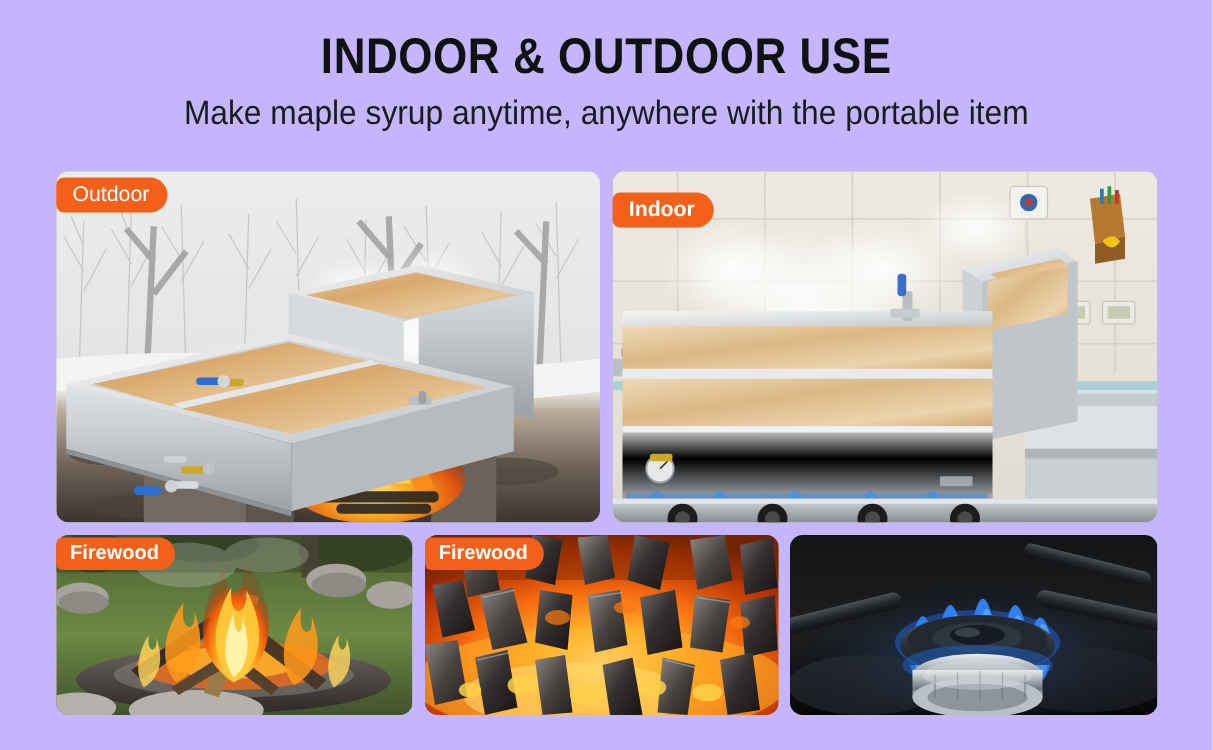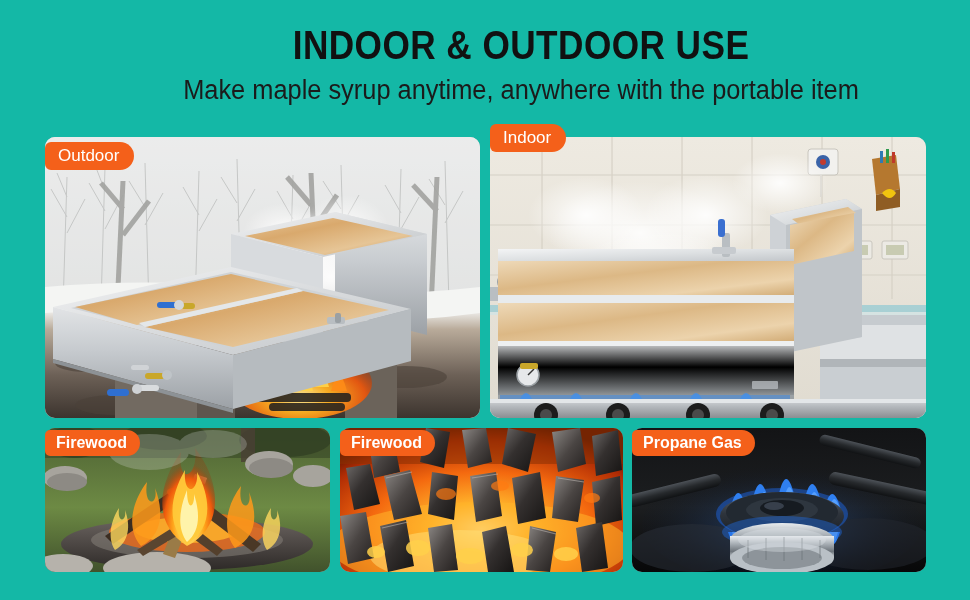--- a/index.html
+++ b/index.html
@@ -5,22 +5,21 @@
   * { box-sizing: border-box; margin: 0; padding: 0; }
   html, body {
     width: 970px; height: 600px;
     background: #f0f0f0;
     font-family: "Liberation Sans", sans-serif;
     overflow: hidden;
   }
   .page {
     position: relative;
     width: 970px; height: 600px;
-    background: #14b8a6;
-    padding-left: 36px;
+    background: #c4b5fd;
   }
 
   
   .header { width: 970px; padding-top: 22px; text-align: center; }
   .title {
     font-family: "Liberation Sans Narrow", "Liberation Sans", sans-serif;
     font-weight: bold;
     font-size: 40px;
     letter-spacing: 0.5px;
     color: #111111;
@@ -69,21 +68,21 @@
   }
   .badge.small {
     font-size: 16px;
     height: 26px;
     line-height: 26px;
     padding: 0 13px 0 11px;
     border-radius: 5px 13px 13px 5px;
     font-weight: bold;
   }
   #badge-outdoor  { left: 45px;  top: 142px; text-align: right; }
-  #badge-indoor   { left: 490px; top: 124px; }
+  #badge-indoor   { left: 490px; top: 154px; font-weight: bold; }
   #badge-firewood { left: 45px;  top: 430px; }
   #badge-charcoal { left: 340px; top: 430px; }
   #badge-propane  { left: 632px; top: 430px; }
 </style>
 </head>
 <body>
 
 <div class="page">
 
   <div class="header">
@@ -639,15 +638,14 @@
       <ellipse cx="150" cy="112" rx="52" ry="17" fill="url(#ringP)"></ellipse>
       <rect x="98" y="108" width="104" height="22" fill="url(#ringP)"></rect>
       <ellipse cx="150" cy="130" rx="52" ry="16" fill="#b9c0c6"></ellipse>
       <ellipse cx="150" cy="130" rx="40" ry="11" fill="#8d949a"></ellipse>
       <g stroke="#6f767c" stroke-width="1" opacity="0.8">
         <path d="M116 112 V130 M134 110 V132 M152 109 V133 M170 110 V132 M188 112 V130"></path>
       </g>
       <ellipse cx="150" cy="112" rx="44" ry="12" fill="#dde2e6" opacity="0.4"></ellipse>
     </svg>
   </div>
-  <div class="badge small" id="badge-propane">Propane Gas</div>
 
 </div>
 
 </body></html>

